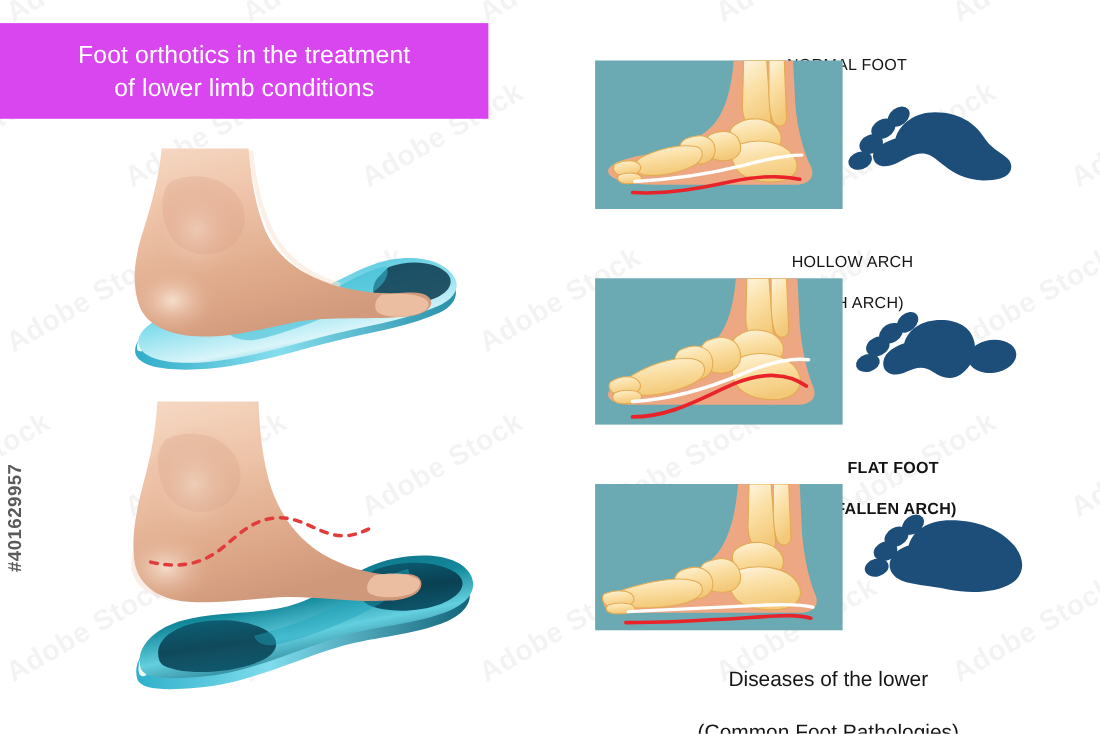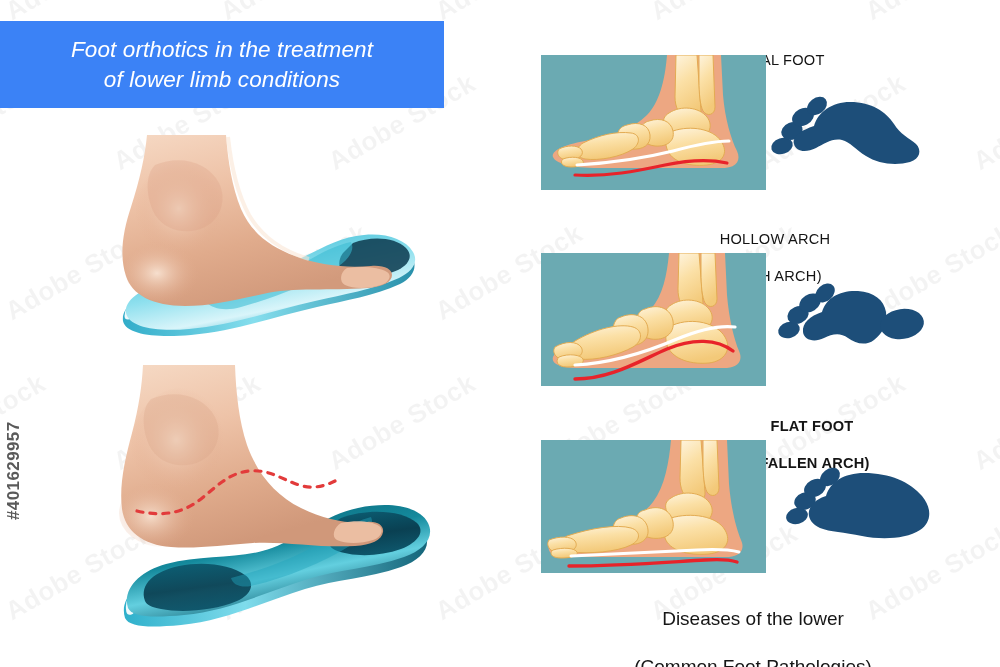--- a/index.html
+++ b/index.html
@@ -35,24 +35,23 @@
     font-size:17px;
     font-weight:600;
     color:#5a5a5a;
     letter-spacing:.4px;
     white-space:nowrap;
   }
 
   
   #title-banner{
     position:absolute;left:0;top:21px;width:444px;height:87px;
-    background:#3b82f6;
+    background:#d946ef;
     display:flex;align-items:center;justify-content:center;
     text-align:center;
-    font-style:italic;
   }
   #title-banner .t{
     color:#fff;font-size:22.5px;line-height:30px;font-weight:400;
     letter-spacing:.1px;
   }
 
   
   .panel-label{
     position:absolute;
     text-align:center;

